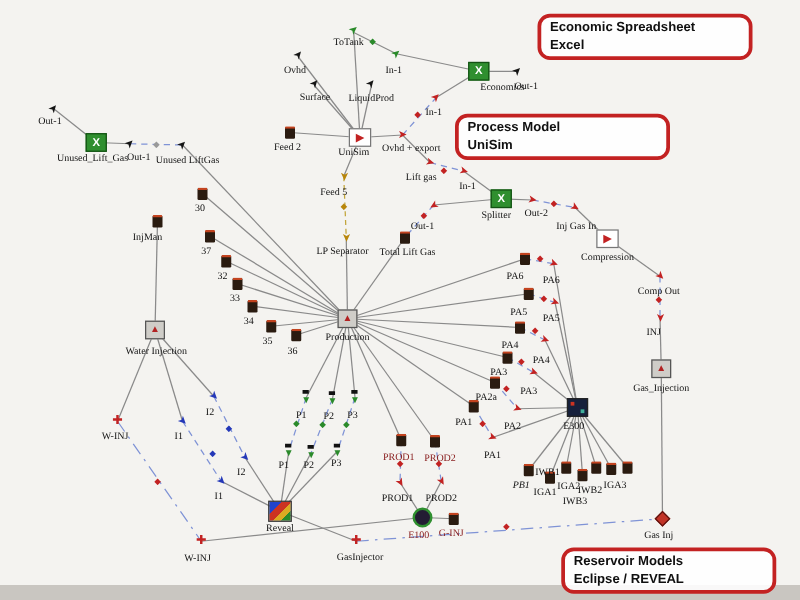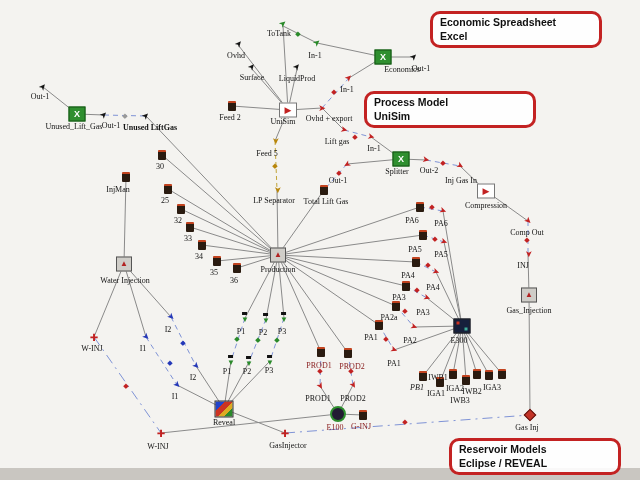--- a/index.html
+++ b/index.html
@@ -151,21 +151,21 @@
   </div>
   <div class="callout" id="co-reservoir" style="left: 449px; top: 438px; min-width: 152px;">
     <span>Reservoir Models</span>
     <span>Eclipse / REVEAL</span>
   </div>
 <div class="node t-arrow" style="left: 43px; top: 87px;"><span class="glyph ar" style="color:#141414;transform:rotate(-50deg)">➤</span></div>
     <div class="lbl" style="left: 40px; top: 97px;">Out-1</div>
     <div class="node t-arrow" style="left: 104px; top: 115px;"><span class="glyph ar" style="color:#141414;transform:rotate(-45deg)">➤</span></div>
     <div class="lbl" style="left: 111px; top: 126px;">Out-1</div>
     <div class="node t-arrow" style="left: 146px; top: 116px;"><span class="glyph ar" style="color:#141414;transform:rotate(-45deg)">➤</span></div>
-    <div class="lbl" style="left: 150px; top: 128px; font-weight: bold;">Unused LiftGas</div>
+    <div class="lbl" style="left: 150px; top: 128px;">Unused LiftGas</div>
     <div class="node t-arrow" style="left: 283px; top: 24px;"><span class="glyph ar" style="color:#2a8a2a;transform:rotate(-40deg)">➤</span></div>
     <div class="lbl" style="left: 279px; top: 34px;">ToTank</div>
     <div class="node t-arrow" style="left: 317px; top: 43px;"><span class="glyph ar" style="color:#2a8a2a;transform:rotate(-40deg)">➤</span></div>
     <div class="lbl" style="left: 315px; top: 56px;">In-1</div>
     <div class="node t-arrow" style="left: 239px; top: 44px;"><span class="glyph ar" style="color:#141414;transform:rotate(-50deg)">➤</span></div>
     <div class="lbl" style="left: 236px; top: 56px;">Ovhd</div>
     <div class="node t-arrow" style="left: 252px; top: 67px;"><span class="glyph ar" style="color:#141414;transform:rotate(-50deg)">➤</span></div>
     <div class="lbl" style="left: 252px; top: 78px;">Surface</div>
     <div class="node t-arrow" style="left: 297px; top: 67px;"><span class="glyph ar" style="color:#141414;transform:rotate(-50deg)">➤</span></div>
     <div class="lbl" style="left: 297px; top: 79px;">LiquidProd</div>
@@ -219,21 +219,21 @@
     <div class="lbl" style="left: 394px; top: 364px;">PA1</div>
     <div class="node t-well" style="left: 232px; top: 106px;"></div>
     <div class="lbl" style="left: 230px; top: 118px;">Feed 2</div>
     <div class="node t-well" style="left: 324px; top: 190px;"></div>
     <div class="lbl" style="left: 326px; top: 202px;">Total Lift Gas</div>
     <div class="node t-well" style="left: 126px; top: 177px;"></div>
     <div class="lbl" style="left: 118px; top: 190px;">InjMan</div>
     <div class="node t-well" style="left: 162px; top: 155px;"></div>
     <div class="lbl" style="left: 160px; top: 167px;">30</div>
     <div class="node t-well" style="left: 168px; top: 189px;"></div>
-    <div class="lbl" style="left: 165px; top: 201px;">25</div>
+    <div class="lbl" style="left: 165px; top: 201px;">37</div>
     <div class="node t-well" style="left: 181px; top: 209px;"></div>
     <div class="lbl" style="left: 178px; top: 221px;">32</div>
     <div class="node t-well" style="left: 190px; top: 227px;"></div>
     <div class="lbl" style="left: 188px; top: 239px;">33</div>
     <div class="node t-well" style="left: 202px; top: 245px;"></div>
     <div class="lbl" style="left: 199px; top: 257px;">34</div>
     <div class="node t-well" style="left: 217px; top: 261px;"></div>
     <div class="lbl" style="left: 214px; top: 273px;">35</div>
     <div class="node t-well" style="left: 237px; top: 268px;"></div>
     <div class="lbl" style="left: 234px; top: 281px;">36</div>

